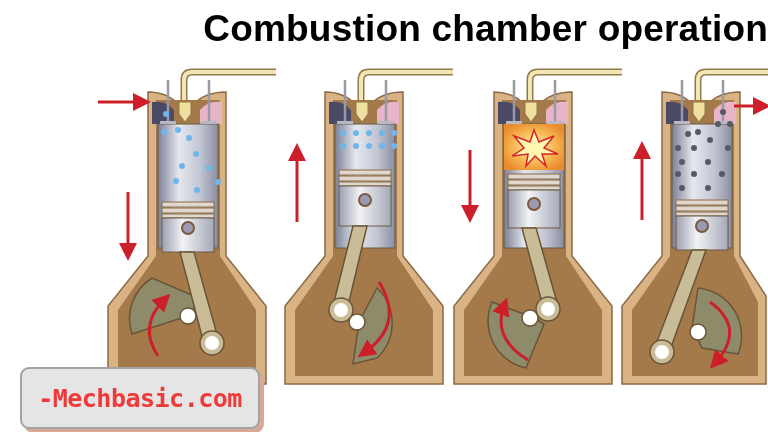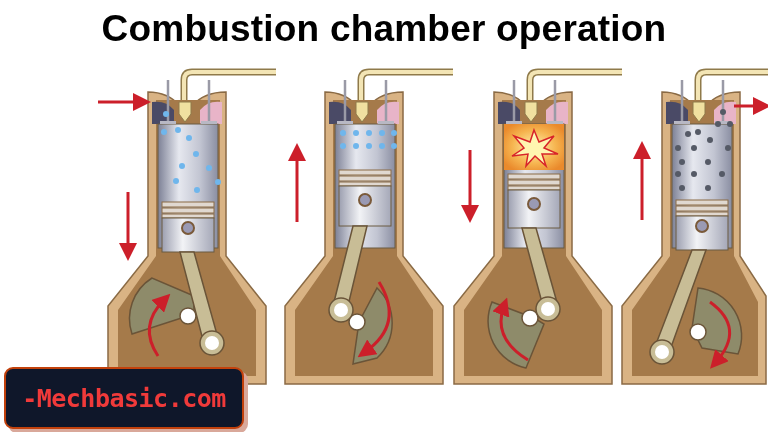--- a/index.html
+++ b/index.html
@@ -1,28 +1,28 @@
 <!DOCTYPE html>
 <html><head>
   <meta charset="utf-8">
   <style>
     html, body { margin: 0; padding: 0; }
     body {
       width: 768px; height: 432px; overflow: hidden; background: #ffffff;
       position: relative; font-family: "DejaVu Sans", sans-serif;
     }
     .title {
-      position: absolute; left: 0; top: 8px; width: 768px; text-align: center;
+      position: absolute; left: 0; top: 8px; width: 768px; text-align: right;
       font-family: "Liberation Sans", sans-serif; font-weight: bold;
       font-size: 37px; color: #000; letter-spacing: 0.2px;
     }
     .engine { position: absolute; top: 66px; }
     .badge {
-      position: absolute; left: 4px; top: 367px; width: 236px; height: 58px;
-      background: #0f172a; border: 2px solid #c2410c; border-radius: 9px;
+      position: absolute; left: 20px; top: 367px; width: 236px; height: 58px;
+      background: #e5e5e5; border: 2px solid #a3a3a3; border-radius: 9px;
       box-shadow: 4px 4px 0 #d9a89a;
       display: flex; align-items: center; justify-content: center;
     }
     .badge span {
       font-family: "DejaVu Sans Mono", monospace; font-weight: bold;
       font-size: 25px; color: #f03a3a; letter-spacing: -0.5px;
     }
   </style>
 </head>
 <body>

